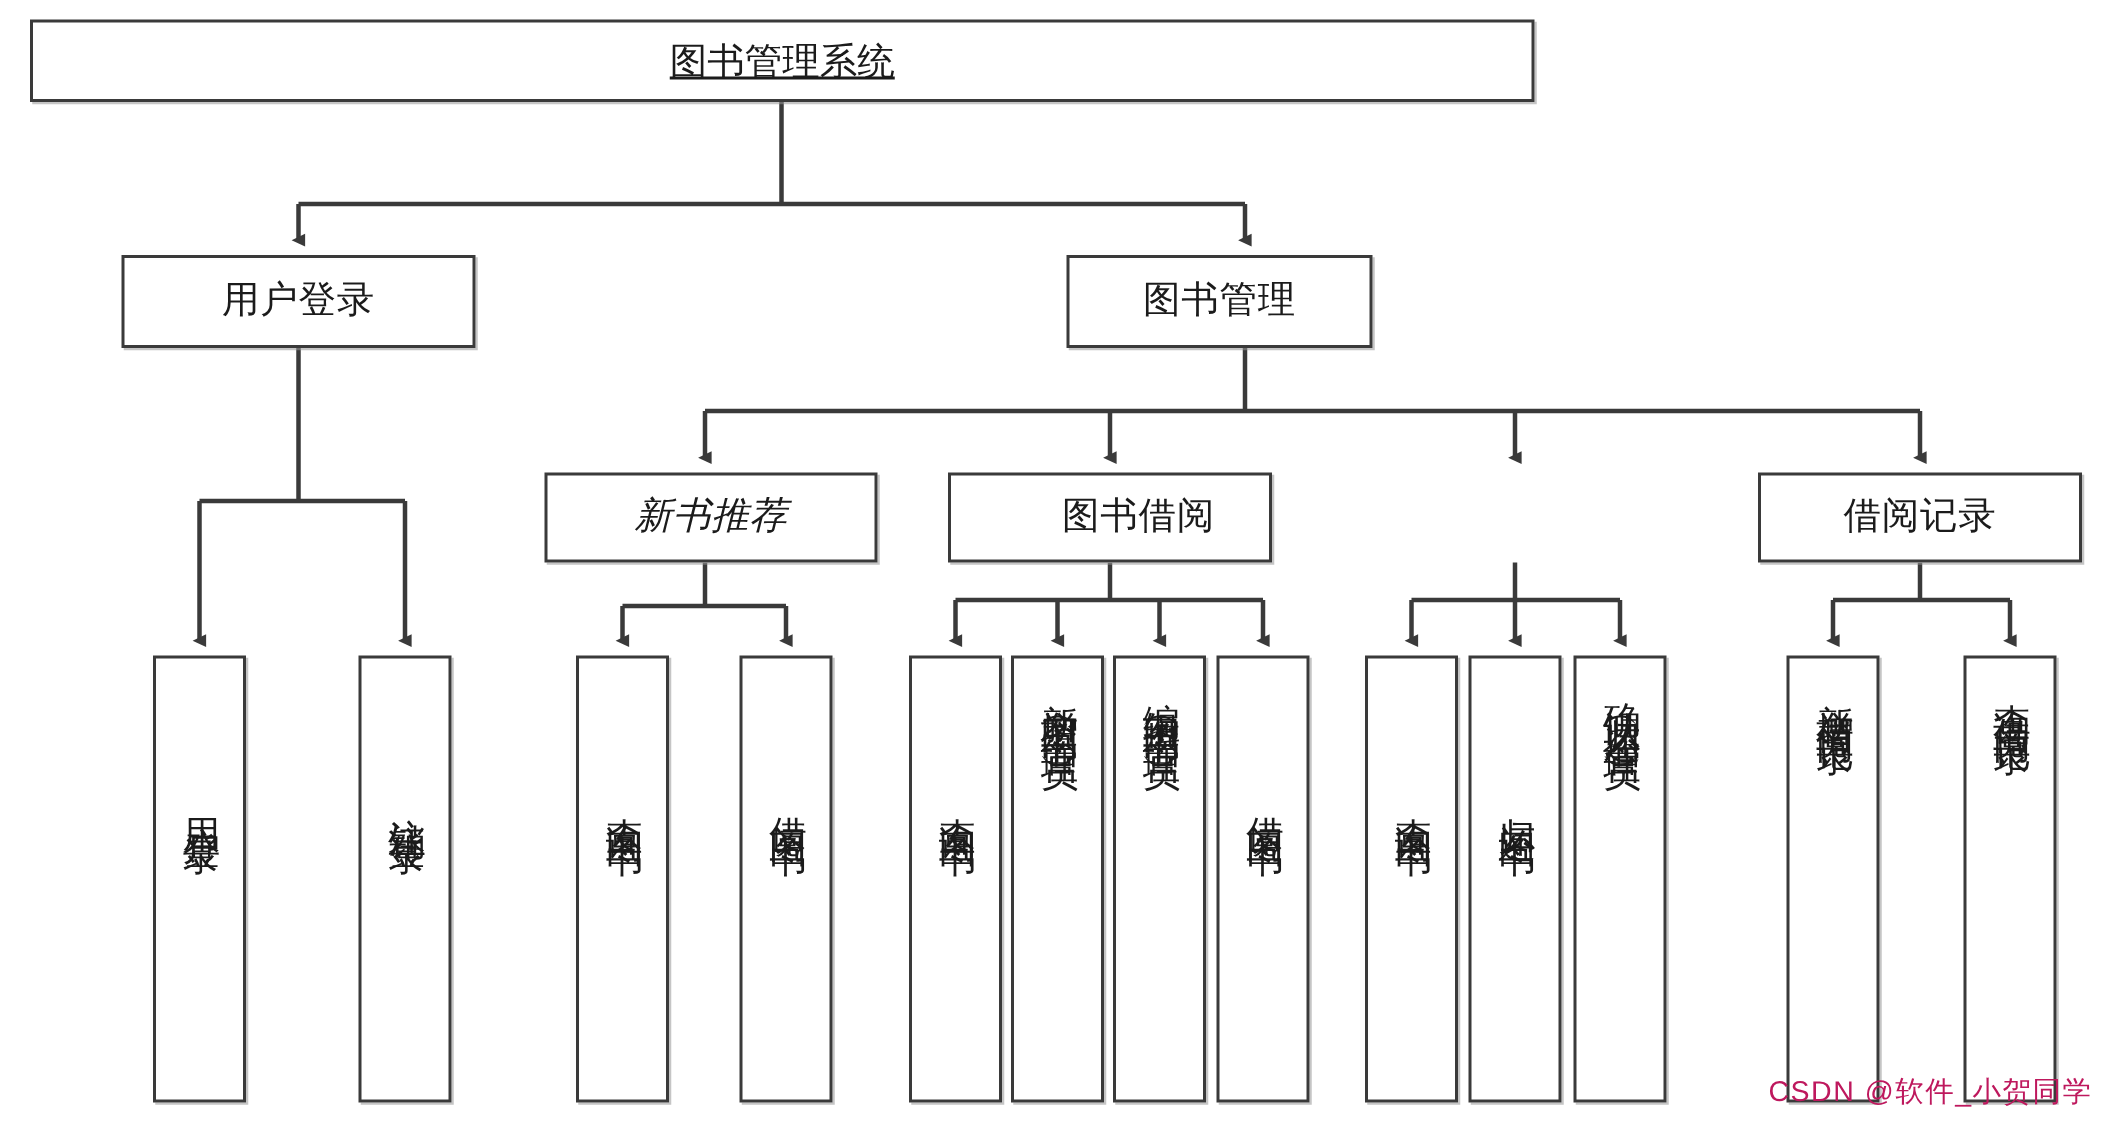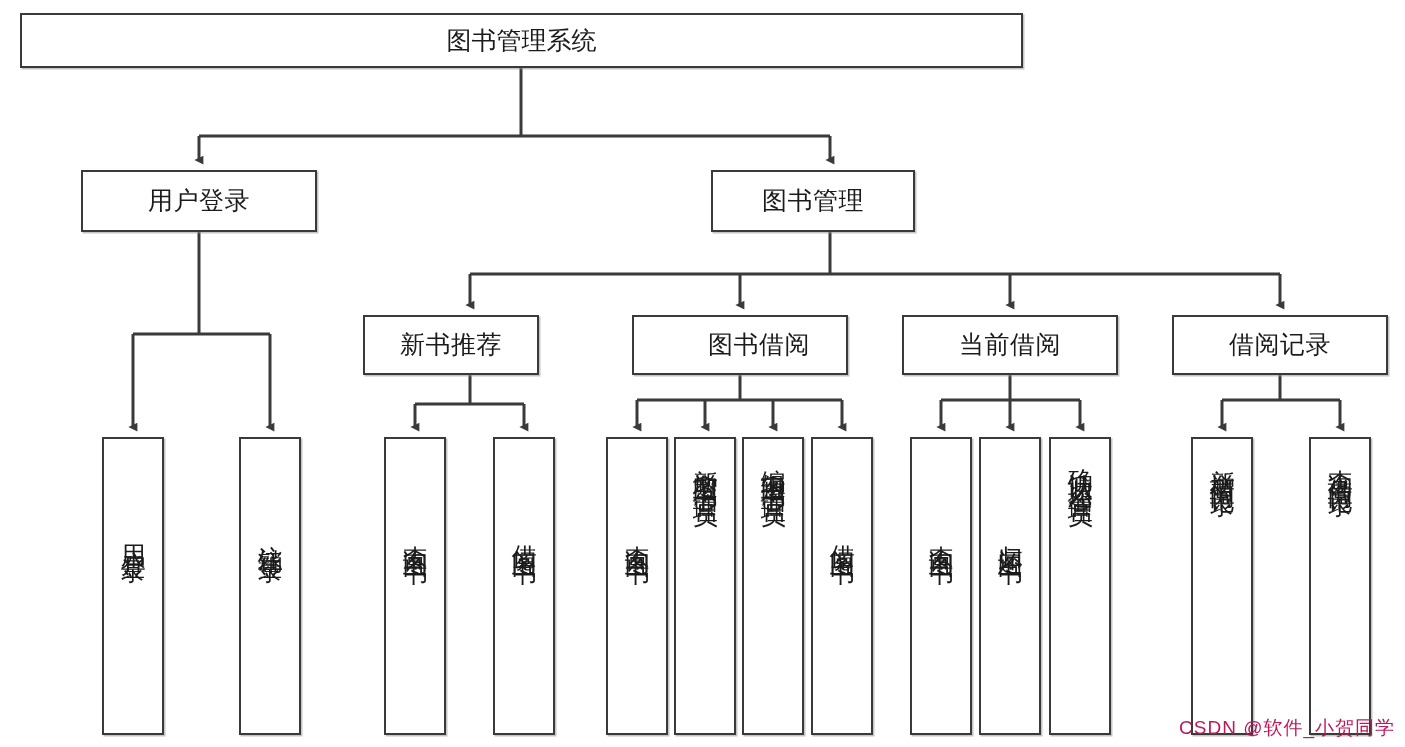--- a/index.html
+++ b/index.html
@@ -36,20 +36,21 @@
     color: #1b1b1b;
     box-shadow: 1.5px 1.5px 0 rgba(150,150,150,0.55);
   }
   .node.h-node {
     font-size: 25px;
     line-height: 1.1;
     letter-spacing: 0.5px;
   }
   .node.root {
     font-size: 25px;
+    text-decoration: underline;
   }
   .node.leaf {
     align-items: flex-start;
     justify-content: center;
     padding-top: 8px;
   }
   .vlabel {
     writing-mode: vertical-rl;
     text-orientation: upright;
     font-size: 25px;
@@ -133,29 +134,26 @@
     <span>图书管理系统</span>
   </div>
 
   <div class="node h-node" style="left:81px; top:170px; width:236px; height:62px;">
     <span>用户登录</span>
   </div>
   <div class="node h-node" style="left:711px; top:170px; width:204px; height:62px;">
     <span>图书管理</span>
   </div>
 
-  <div class="node h-node" style="left:363px; top:315px; width:176px; height:60px;">
+  <div class="node h-node" style="left:363px; top:315px; width:222px; height:60px;font-style:italic;">
     <span>新书推荐</span>
   </div>
   <div class="node h-node" style="left:632px; top:315px; width:216px; height:60px;padding-left:38px;">
     <span>图书借阅</span>
   </div>
-  <div class="node h-node" style="left:902px; top:315px; width:216px; height:60px;">
-    <span>当前借阅</span>
-  </div>
   <div class="node h-node" style="left:1172px; top:315px; width:216px; height:60px;">
     <span>借阅记录</span>
   </div>
 
   <div class="node leaf leaf-mid" style="left:102px; top:437px; width:62px; height:298px;">
     <span class="vlabel">用户登录</span>
   </div>
   <div class="node leaf leaf-mid" style="left:239px; top:437px; width:62px; height:298px;">
     <span class="vlabel">注销登录</span>
   </div>

